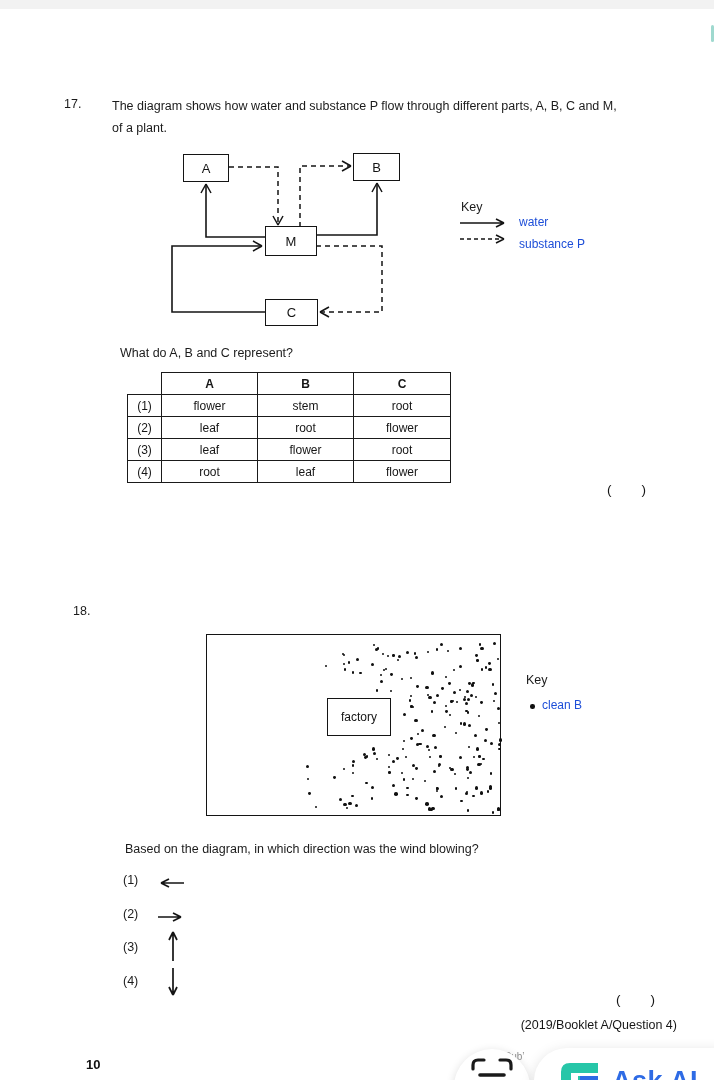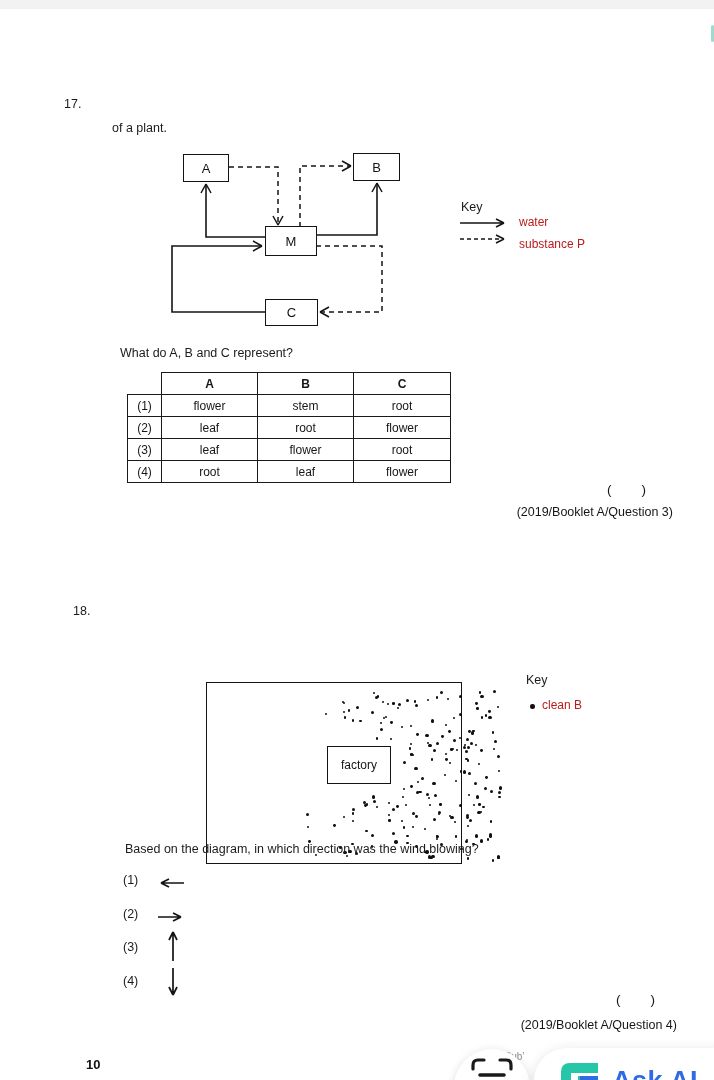--- a/index.html
+++ b/index.html
@@ -38,21 +38,21 @@
   
   .factory-outer { border:1.5px solid #141414; background:#fff; }
   .factory-box {
     position:absolute; left:120px; top:63px; width:64px; height:38px;
     border:1.4px solid #141414; background:#fff;
     display:flex; align-items:center; justify-content:center; font-size:12px; color:#141414;
   }
   .dot { position:absolute; background:#101010; border-radius:50%; }
 
   .keytitle { font-size:12.5px; color:#1b1b1b; }
-  .keylab { font-size:12px; color:#b91c1c; white-space:nowrap; }
+  .keylab { font-size:12px; color:#1d4ed8; white-space:nowrap; }
   .bullet { width:4.5px; height:4.5px; border-radius:50%; background:#101010; }
 
   .pagenum { font-size:13px; font-weight:bold; color:#111; }
 
   
   .circle-btn {
     left:454px; top:1049px; width:76px; height:76px; border-radius:50%;
     background:#fff; box-shadow:0 2px 10px rgba(0,0,0,.14); cursor:pointer;
   }
   .watermark { left:494px; top:1051px; font-size:10px; color:#8f8f8f; }
@@ -68,20 +68,21 @@
 </style>
 </head>
 <body>
 
 <div class="page">
 
   <div class="abs topbar"></div>
   <div class="abs teal-tick"></div>
 
   <div class="abs qnum" style="left:64px; top:97px;">17.</div>
+  <div class="abs txt" style="left:112px; top:97px;">The diagram shows how water and substance P flow through different parts, A, B, C and M,</div>
   <div class="abs txt" style="left:112px; top:119px;">of a plant.</div>
 
   <div class="abs" style="left:150px; top:145px; width:420px; height:200px;">
     <svg width="420" height="200" viewBox="0 0 420 200" style="position:absolute;left:0;top:0;">
 
       <path d="M117 92 H56 V40" fill="none" stroke="#141414" stroke-width="1.6"></path>
       <path d="M56 39 L51 48 M56 39 L61 48" fill="none" stroke="#141414" stroke-width="1.5"></path>
       <path d="M117 167 H22 V101 H111" fill="none" stroke="#141414" stroke-width="1.6"></path>
       <path d="M112 101 L103 96 M112 101 L103 106" fill="none" stroke="#141414" stroke-width="1.5"></path>
       <path d="M165 90 H227 V39" fill="none" stroke="#141414" stroke-width="1.6"></path>
@@ -142,25 +143,24 @@
     <tr>
       <td class="rowlab">(4)</td>
       <td>root</td>
       <td>leaf</td>
       <td>flower</td>
     </tr>
   </tbody>
     </table>
 
   <div class="abs blank" style="left:607px; top:482px;">(&nbsp;&nbsp;&nbsp;&nbsp;&nbsp;&nbsp;&nbsp;&nbsp;)</div>
-  <div class="abs cite" style="left:420px; top:505px; width:253px;">(2019/Booklet A/Question 3)</div>
 
   <div class="abs qnum" style="left:73px; top:584px;margin-top:20px;">18.</div>
 
-  <div class="abs factory-outer" id="factory-diagram" style="left:206px; top:634px; width:256px; height:182px;margin-top:48px;">
+  <div class="abs factory-outer" id="factory-diagram" style="left:206px; top:634px; width:295px; height:182px;">
     <div class="factory-box">factory</div>
   <span class="dot" style="left: 126.1px; top: 141px; width: 2.9px; height: 2.9px;"></span>
       <span class="dot" style="left: 144.4px; top: 159.6px; width: 2.8px; height: 2.8px;"></span>
       <span class="dot" style="left: 138.9px; top: 171.8px; width: 2.1px; height: 2.1px;"></span>
       <span class="dot" style="left: 144.9px; top: 136.5px; width: 2.3px; height: 2.3px;"></span>
       <span class="dot" style="left: 144.7px; top: 129px; width: 2.6px; height: 2.6px;"></span>
       <span class="dot" style="left: 99.4px; top: 129.6px; width: 3.1px; height: 3.1px;"></span>
       <span class="dot" style="left: 141.4px; top: 166.5px; width: 3.2px; height: 3.2px;"></span>
       <span class="dot" style="left: 101px; top: 156.9px; width: 2.8px; height: 2.8px;"></span>
       <span class="dot" style="left: 107.6px; top: 170.6px; width: 2.1px; height: 2.1px;"></span>

